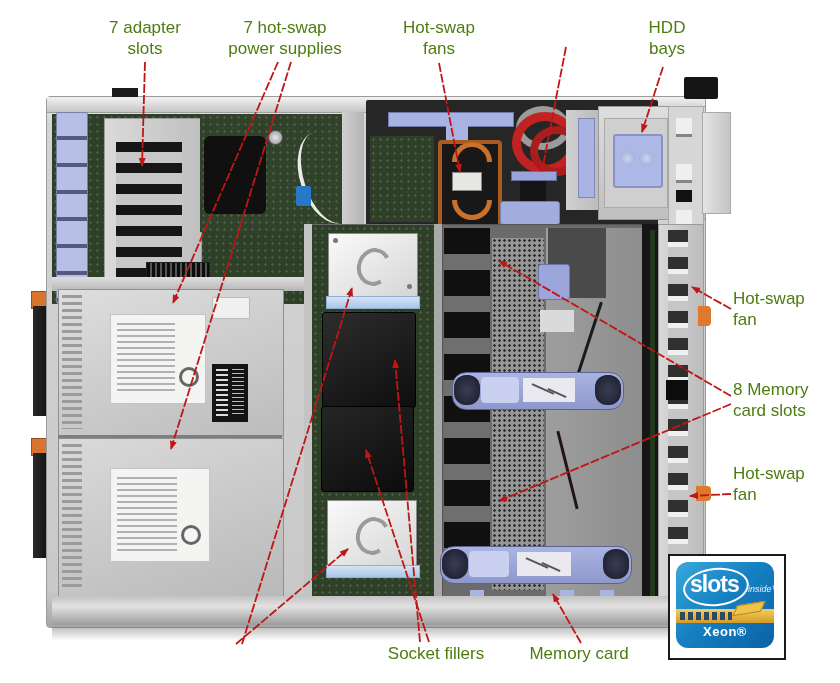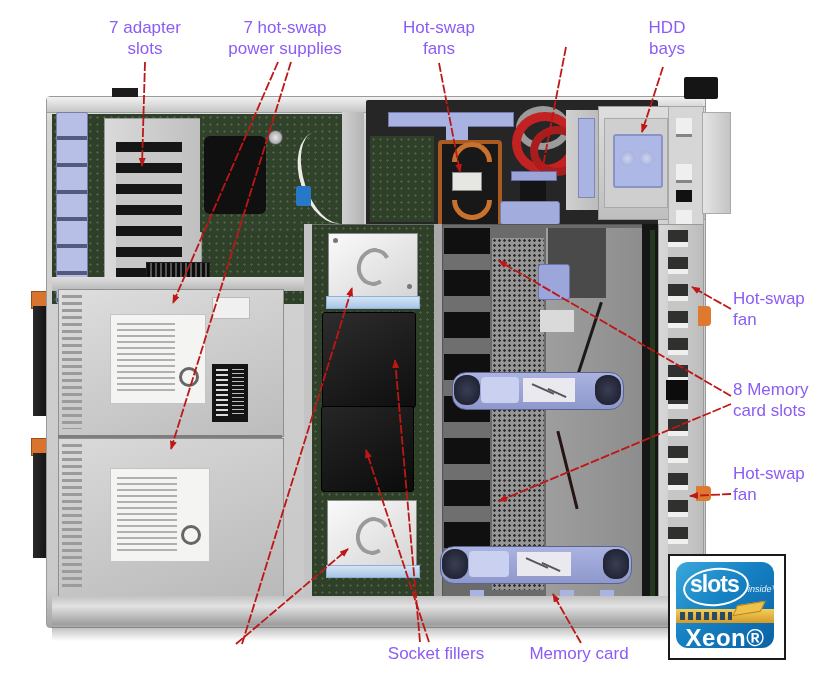--- a/index.html
+++ b/index.html
@@ -1,19 +1,19 @@
 <!DOCTYPE html>
 <html><head>
 <meta charset="utf-8">
 <style>
   html,body{margin:0;padding:0;background:#fff;}
   #stage{position:relative;width:840px;height:683px;background:#ffffff;overflow:hidden;
          font-family:"Liberation Sans",sans-serif;}
   .abs{position:absolute;}
-  .lbl{position:absolute;font:17px/21px "Liberation Sans",sans-serif;color:#8b5cf6;
+  .lbl{position:absolute;font:17px/21px "Liberation Sans",sans-serif;color:#4d7c0f;
        white-space:pre-line;z-index:6;}
   .lbl.c{text-align:center;}
   .pcb{background-color:#2e4128;
        background-image:radial-gradient(rgba(255,255,255,.14) 1px,transparent 1.4px);
        background-size:7px 7px;}
   .arrows{position:absolute;left:0;top:0;z-index:5;pointer-events:none;}
   
   .badge{position:absolute;left:668px;top:554px;width:114px;height:102px;background:#fff;
          border:2px solid #1a1a1a;z-index:6;}
   .badge-blue{position:absolute;left:6px;top:6px;width:98px;height:86px;border-radius:12px;
@@ -22,21 +22,21 @@
          border-radius:50%;transform:rotate(-6deg);}
   .intel-word{position:absolute;left:14px;top:9px;font-size:23px;font-weight:bold;color:#fff;
          letter-spacing:-1px;}
   .inside-word{position:absolute;left:72px;top:22px;font-size:9px;font-style:italic;color:#eaf4fb;}
   .gold-stripe{position:absolute;left:0;top:47px;width:98px;height:14px;
          background:linear-gradient(180deg,#f3cf5a,#d49a28);}
   .gold-ticks{position:absolute;left:4px;top:3px;width:52px;height:8px;
          background:repeating-linear-gradient(90deg,#2b4a63 0 5px,transparent 5px 8px);}
   .gold-step{position:absolute;left:60px;top:-6px;width:24px;height:9px;background:#efc24a;
          transform:skewX(-32deg) rotate(-10deg);border:1px solid #b9861e;}
-  .xeon-word{position:absolute;left:0;top:62px;width:98px;text-align:center;font-size:24px;
+  .xeon-word{position:absolute;left:0;top:62px;width:98px;text-align:center;font-size:13px;
          font-weight:bold;color:#fff;letter-spacing:.5px;}
 </style>
 </head>
 <body>
 
 <div id="stage">
 
   <div class="abs" style="left:0;top:0;width:840px;height:683px;">
 
     <div class="abs" style="left:31px;top:291px;width:19px;height:16px;background:#d9742f;border:1px solid #9a4f1a;"></div>

